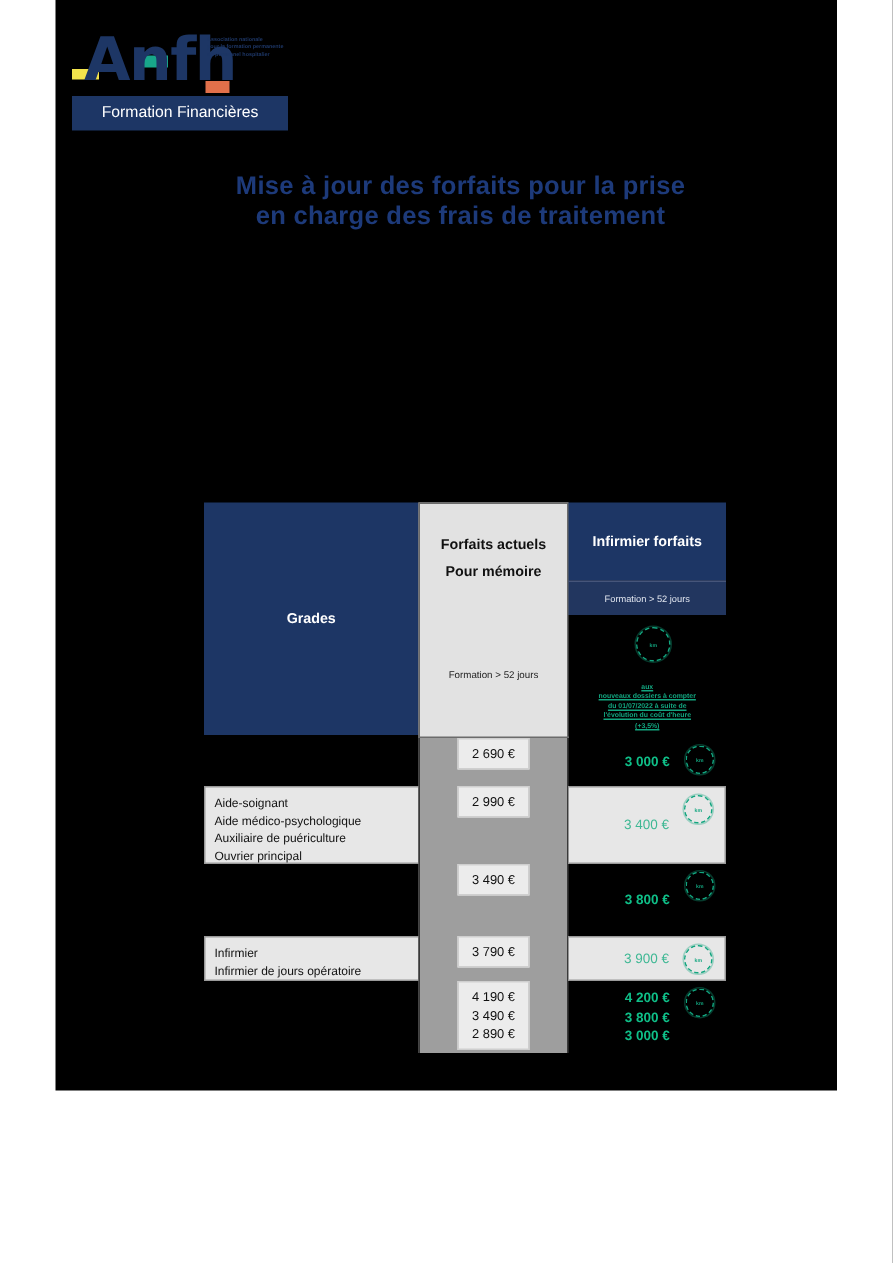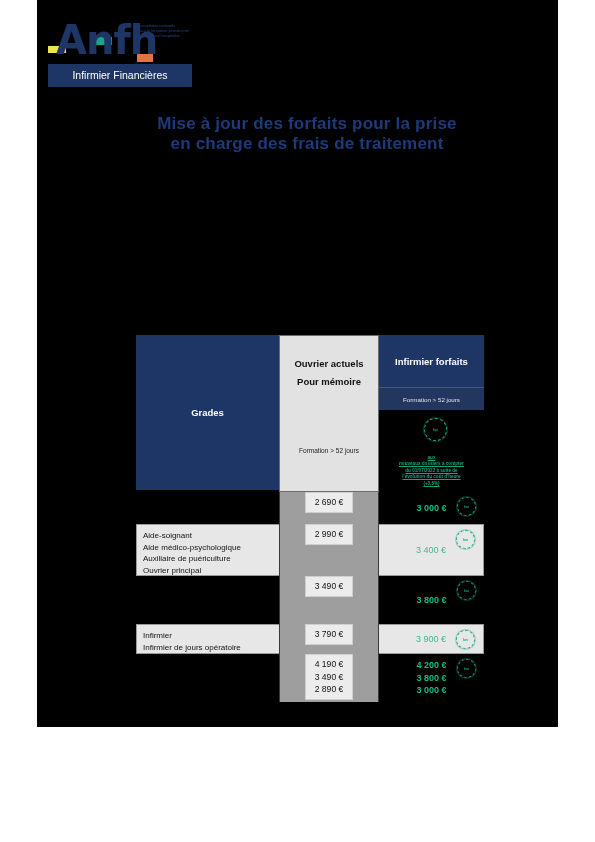--- a/index.html
+++ b/index.html
@@ -146,34 +146,34 @@
     <div class="logo-bar-teal"></div>
     <div class="logo-bar-orange"></div>
     <div class="logo-word">Anfh</div>
     <div class="logo-tag">
       <span>Association nationale</span>
       <span>pour la formation permanente</span>
       <span>du personnel hospitalier</span>
     </div>
   </div>
 
-  <div id="ribbon">Infirmier Financières</div>
+  <div id="ribbon">Formation Financières</div>
 
   <div id="title">
     <span>Mise à jour des forfaits pour la prise</span>
     <span>en charge des frais de traitement</span>
   </div>
 
   <div id="table">
 
     <div class="row">
       <div class="c-grade hdr-grades">Grades</div>
       <div style="width:100px;box-sizing:border-box;">
         <div class="hdr-old-top">
-          <div>Ouvrier actuels</div>
+          <div>Forfaits actuels</div>
           <div>Pour mémoire</div>
         </div>
         <div class="hdr-old-bot">Formation &gt; 52 jours</div>
       </div>
       <div class="c-new" style="border:none;">
         <div class="hdr-new-top">Infirmier forfaits</div>
         <div class="hdr-new-sub">Formation &gt; 52 jours</div>
         <div class="hdr-new-note">
           <div class="badge big">km</div>
           <div class="note-txt">

